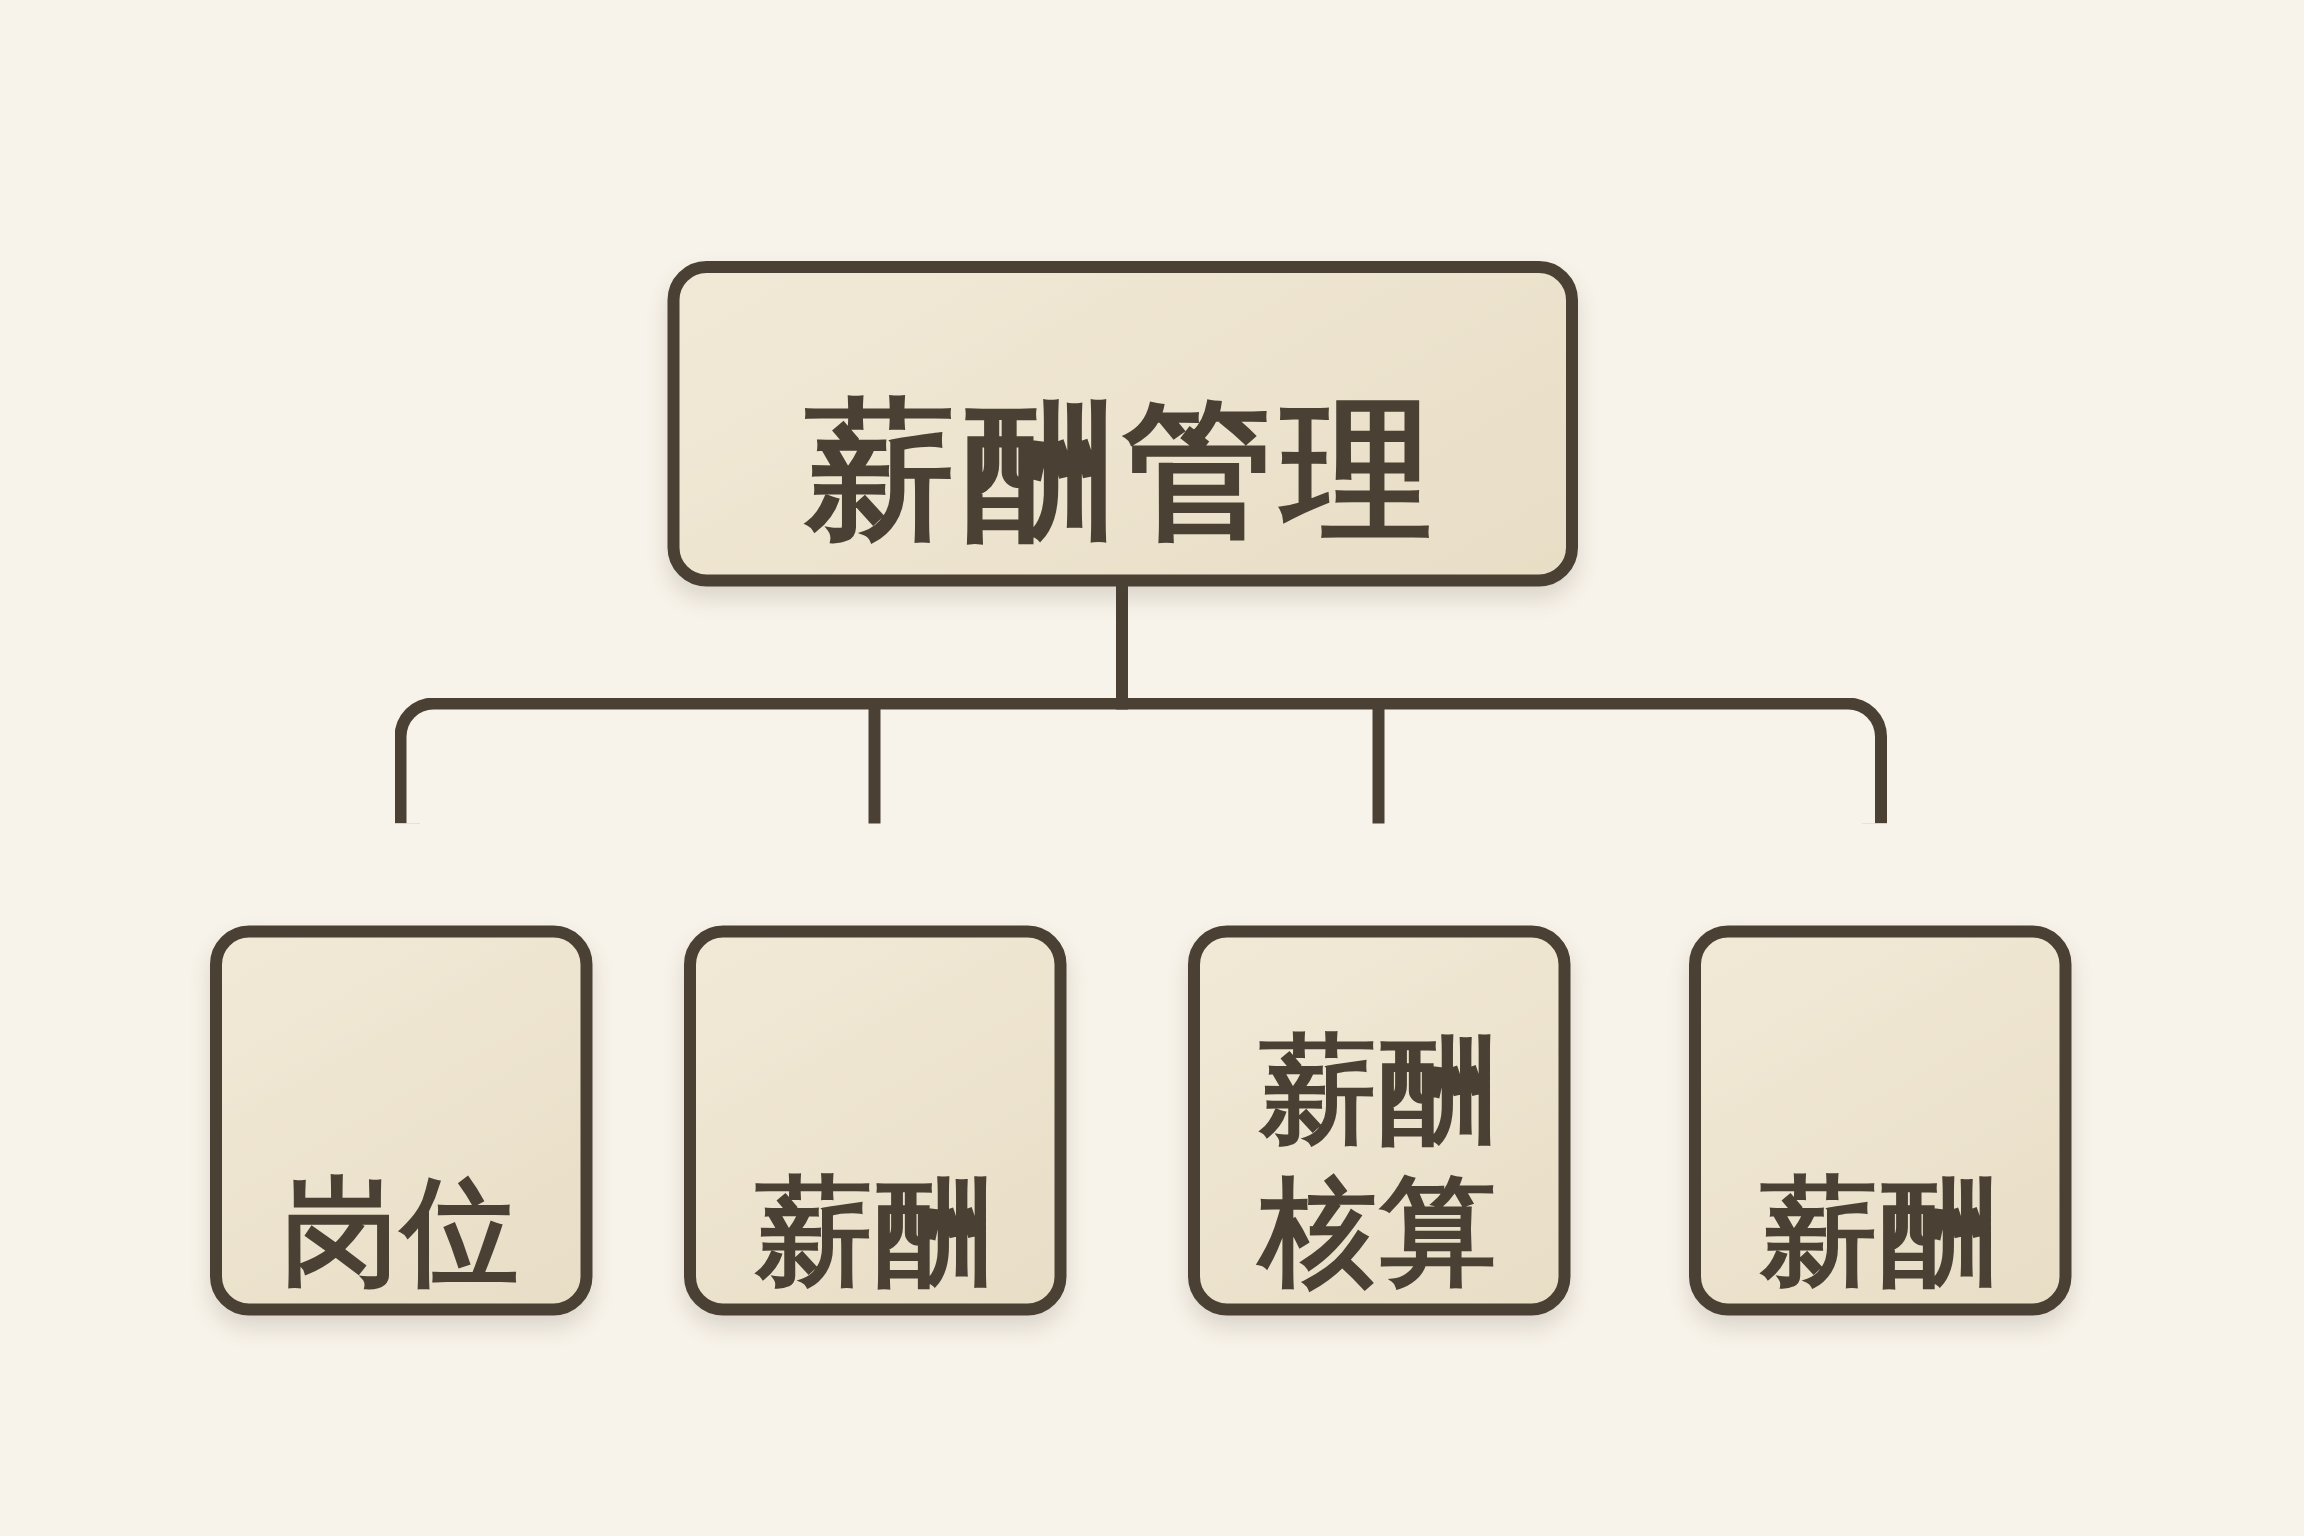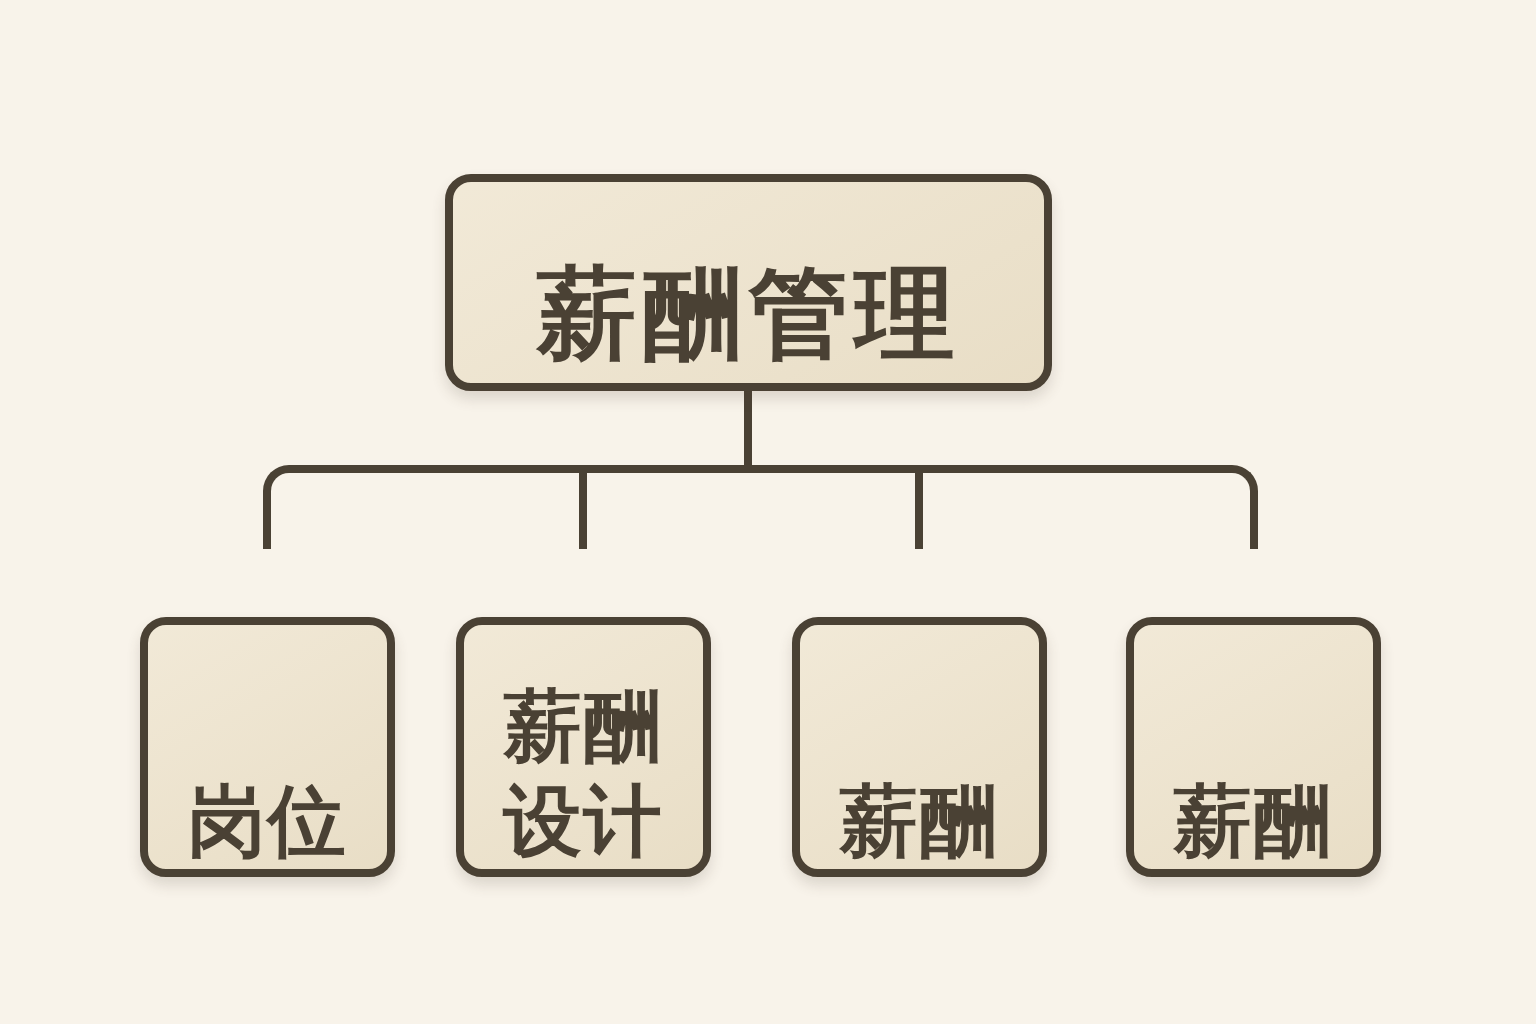--- a/index.html
+++ b/index.html
@@ -87,24 +87,24 @@
   <div class="node node-root">
     <span class="label-line">薪酬管理</span>
   </div>
 
   <div class="node node-child node-child-0">
     <span class="label-line">岗位</span>
   </div>
 
   <div class="node node-child node-child-1">
     <span class="label-line">薪酬</span>
-    <span class="label-line">设计</span>
   </div>
 
   <div class="node node-child node-child-2">
     <span class="label-line">薪酬</span>
+    <span class="label-line">核算</span>
   </div>
 
   <div class="node node-child node-child-3">
     <span class="label-line">薪酬</span>
   </div>
 
 </div>
 
 </body></html>

